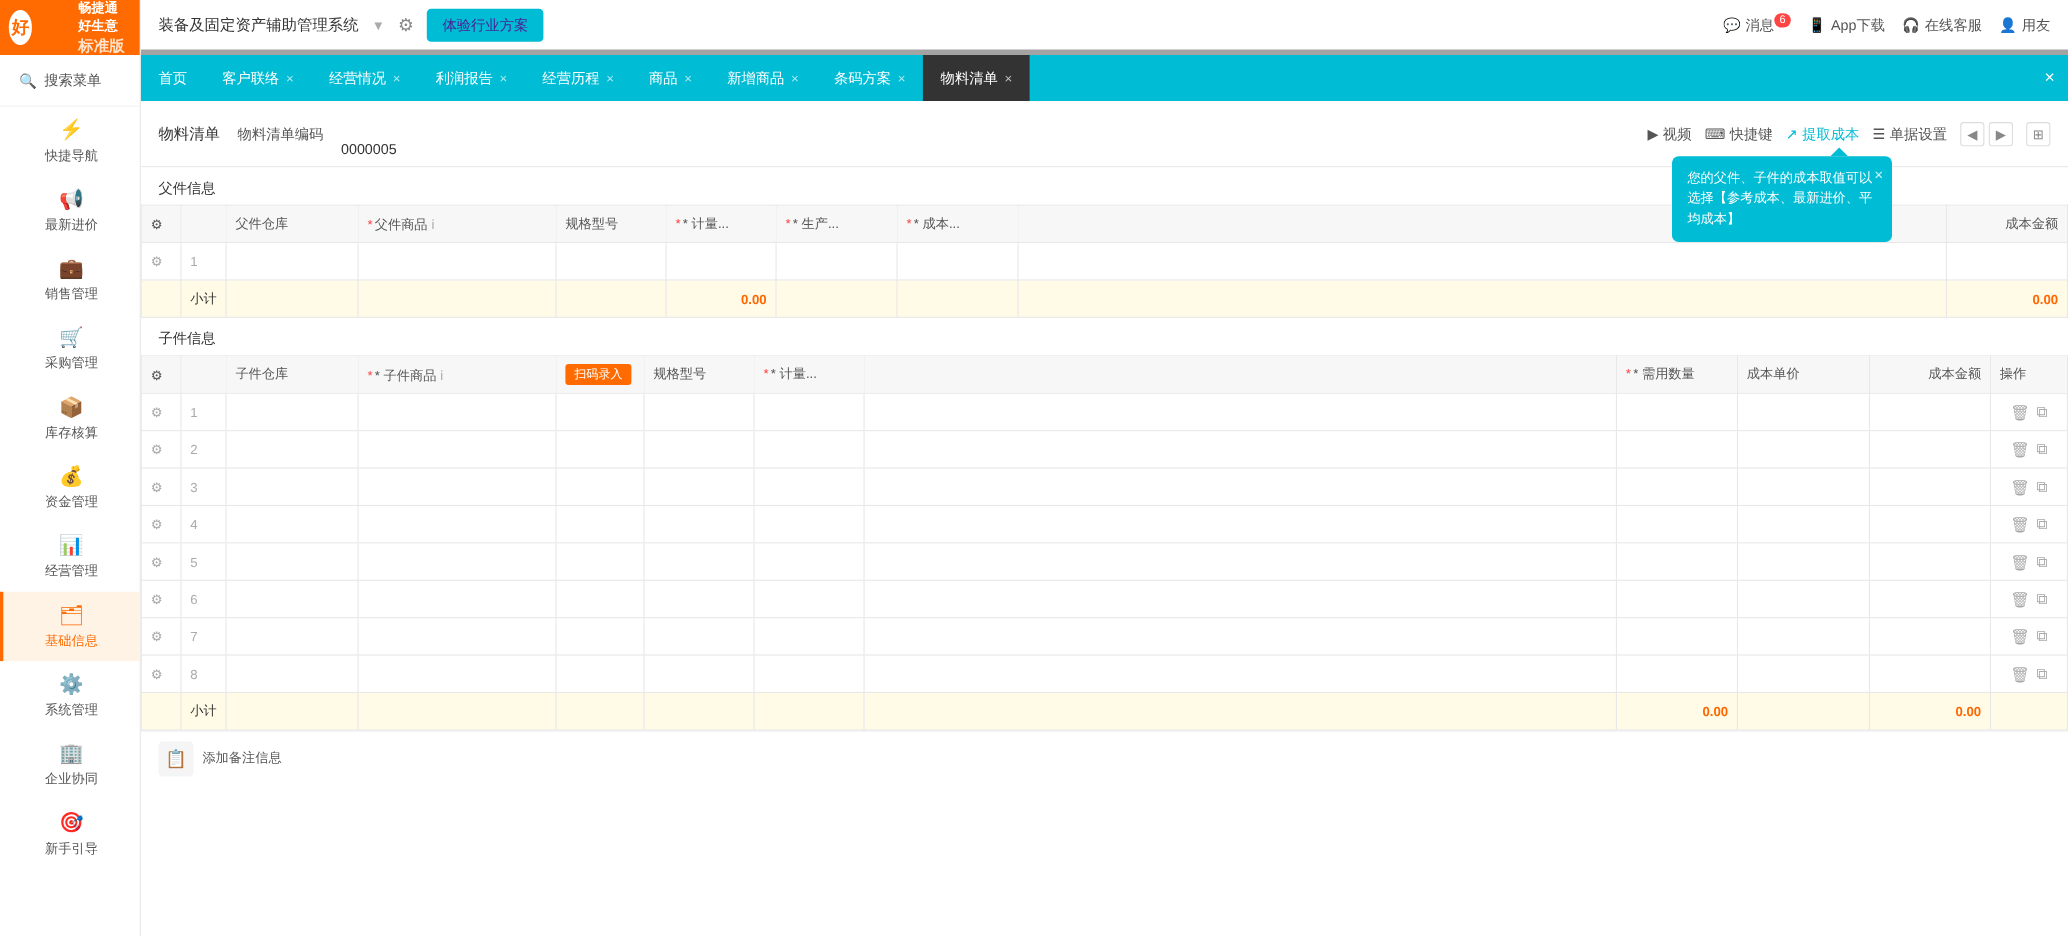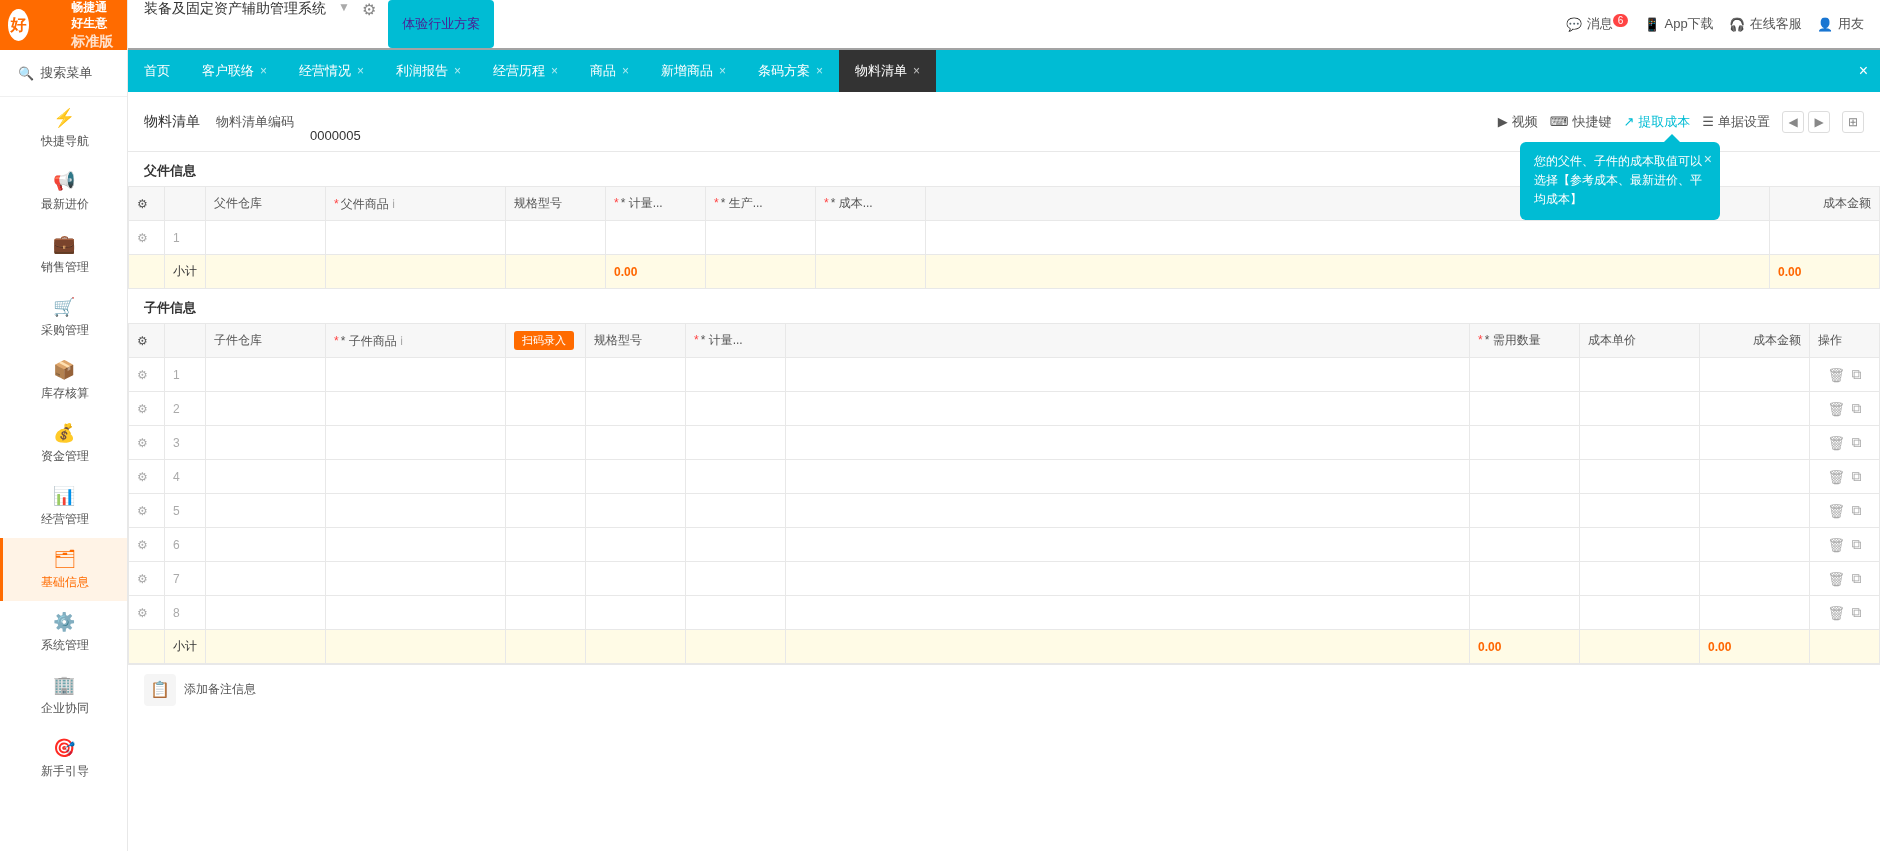--- a/index.html
+++ b/index.html
@@ -76,22 +76,23 @@
       flex-direction: column;
       height: 100%;
       overflow: hidden;
     }
 
     
     .topbar {
       background: #fff;
       height: 50px;
       display: flex;
+      align-items: center;
       padding: 0 16px;
-      border-bottom: 2px solid #a3a3a3;
+      border-bottom: 5px solid #a3a3a3;
       gap: 12px;
     }
     .topbar-system-name {
       font-size: 14px;
       color: #333;
       font-weight: 500;
     }
     .topbar-dropdown { color: #aaa; font-size: 12px; cursor: pointer; }
     .topbar-gear { color: #888; font-size: 16px; cursor: pointer; }
     .topbar-trial-btn {
@@ -222,21 +223,21 @@
       cursor: pointer;
       color: #888;
       font-size: 12px;
     }
 
     
     .section-header {
       padding: 10px 16px 6px;
       font-size: 13px;
       color: #333;
-      font-weight: 700;
+      font-weight: 400;
     }
 
     
     .data-table {
       width: 100%;
       border-collapse: collapse;
       font-size: 12px;
     }
     .data-table th, .data-table td {
       border: 1px solid #e8e8e8;
@@ -250,20 +251,21 @@
       color: #555;
       font-weight: normal;
       position: relative;
     }
     .data-table th.required::before {
       content: '*';
       color: #ff4444;
       margin-right: 2px;
     }
     .data-table td.number-cell {
+      text-align: right;
       color: #333;
     }
     .data-table tr.subtotal td {
       background: #fffbe6;
       color: #333;
       font-weight: 500;
     }
     .data-table tr.subtotal td.number-cell {
       color: #ff6600;
       font-weight: bold;

